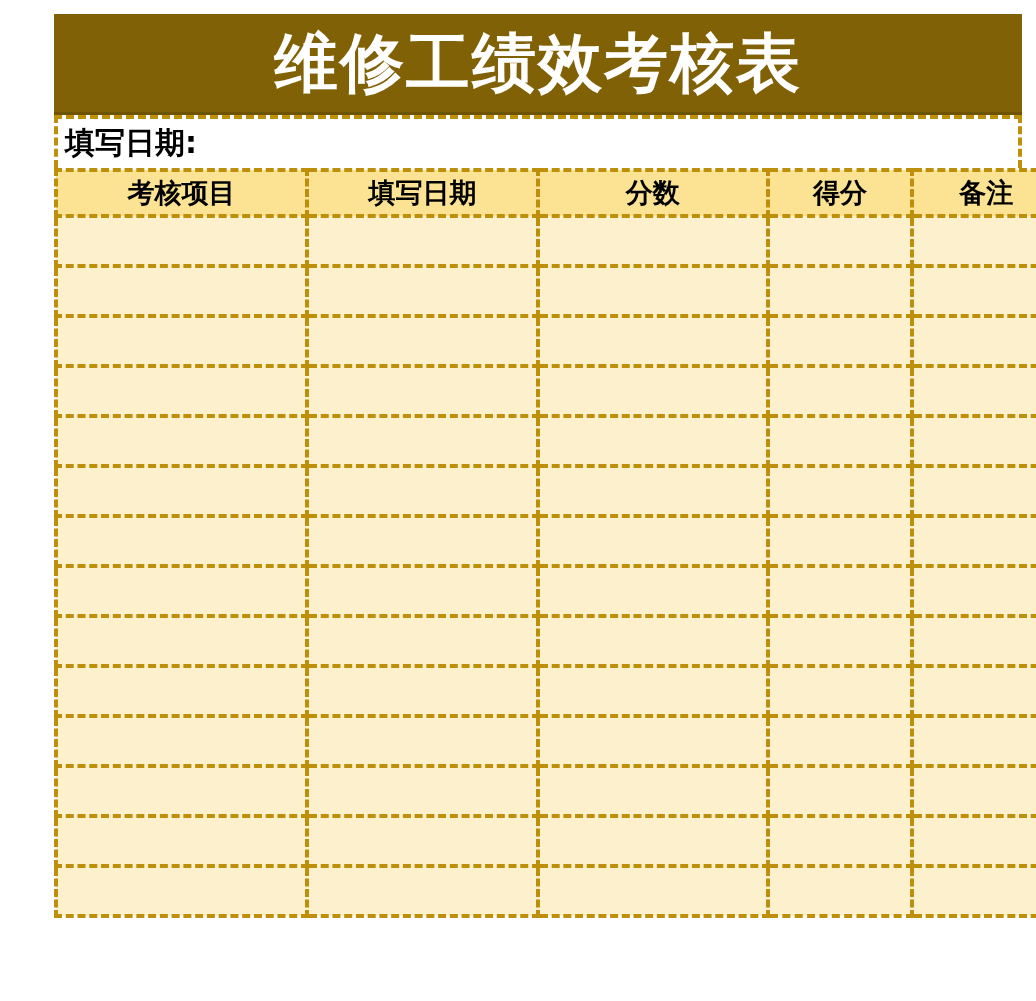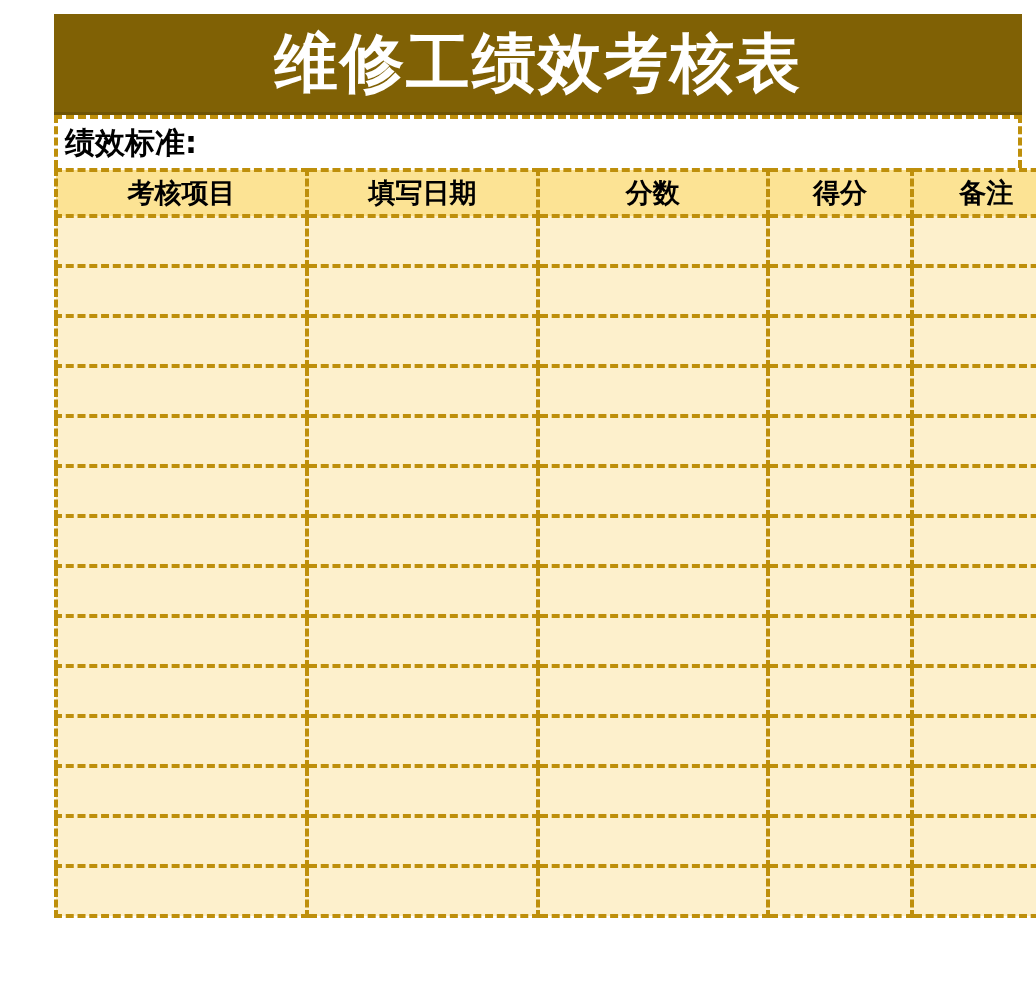--- a/index.html
+++ b/index.html
@@ -90,21 +90,21 @@
 <body>
 
 <div class="page">
   <div class="sheet">
 
     <div class="title-bar">
       <h1>维修工绩效考核表</h1>
     </div>
 
     <div class="date-row">
-      <span class="date-label">绩效标准:</span>
+      <span class="date-label">填写日期:</span>
       <span class="date-value"></span>
     </div>
 
     <table class="assessment">
       <colgroup>
         <col class="c1">
           <col class="c2">
           <col class="c3">
           <col class="c4">
           <col class="c5">

